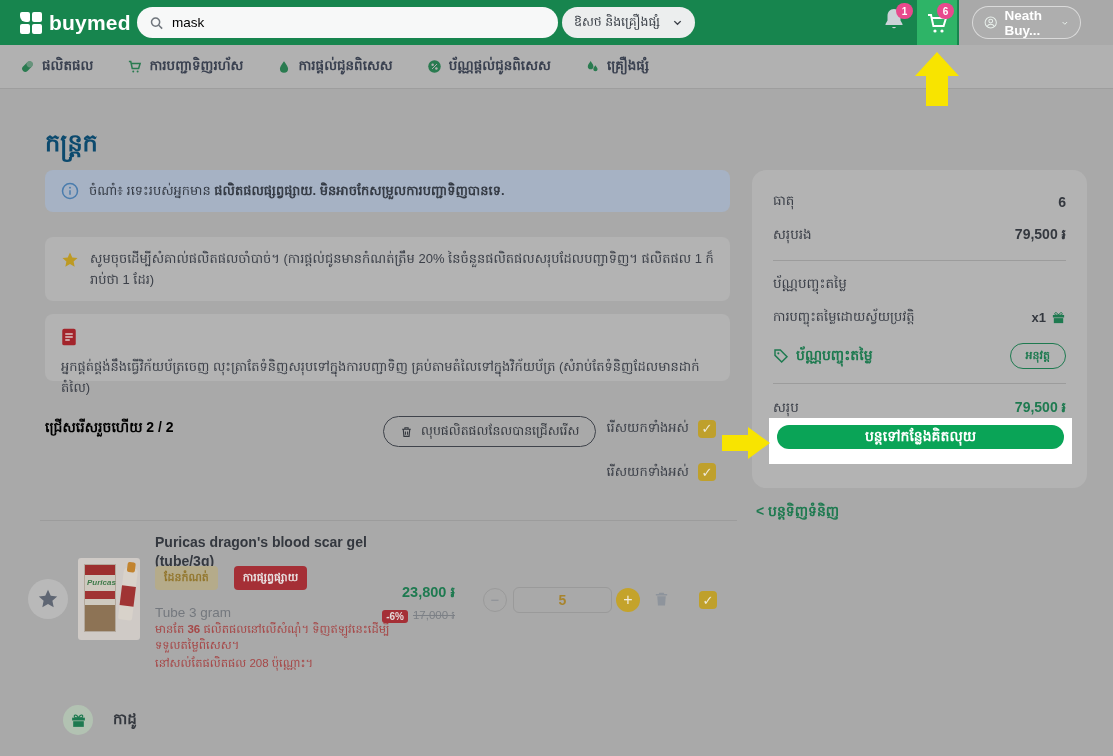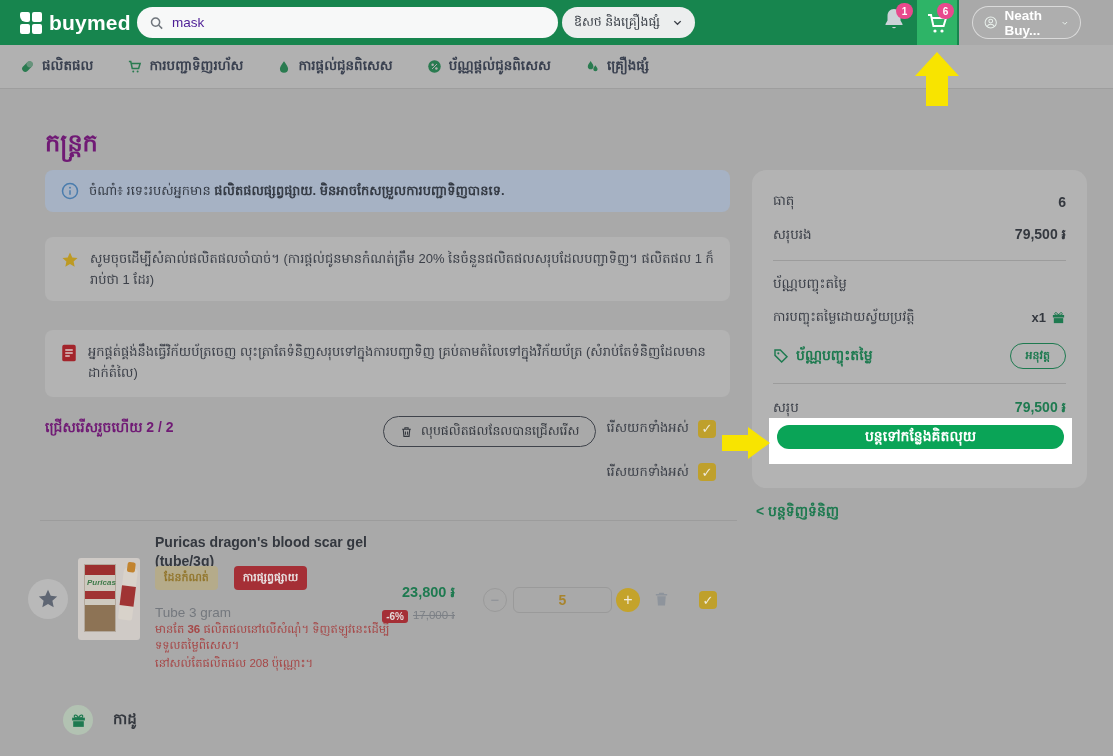--- a/index.html
+++ b/index.html
@@ -8,46 +8,46 @@
   #app { position:relative; width:1113px; height:756px; background:#a9a9a9; }
 
   
   .header { position:absolute; left:0; top:0; width:959px; height:45px; background:var(--header-green,#17854e); display:flex; align-items:center; z-index:30; }
   .logo { position:absolute; left:20px; top:0; height:45px; display:flex; align-items:center; gap:7px; color:#fff; }
   .logo-mark { width:22px; height:22px; display:grid; grid-template-columns:10px 10px; grid-template-rows:10px 10px; gap:2px; }
   .logo-mark span { background:#fff; border-radius:2px; }
   .logo-mark span:nth-child(1){ border-radius:2px 2px 2px 6px; }
   .logo-text { font-size:21px; font-weight:bold; letter-spacing:.2px; }
   .searchbox { position:absolute; left:137px; top:7px; width:421px; height:31px; background:#f7f8f8; border-radius:16px; display:flex; align-items:center; padding:0 12px; gap:8px; }
-  .searchbox input { border:none; outline:none; background:transparent; font-size:13.5px; color:#4c1d95; width:100%; font-family:inherit; }
+  .searchbox input { border:none; outline:none; background:transparent; font-size:13.5px; color:#000000; width:100%; font-family:inherit; }
   .search-cat { position:absolute; left:562px; top:7px; width:133px; height:31px; background:#eceeee; border-radius:16px; display:flex; align-items:center; justify-content:space-between; padding:0 12px; color:#3b4048; font-size:12.5px; cursor:pointer; }
   .bell-wrap { position:absolute; left:882px; top:6px; width:32px; height:34px; }
   .badge { position:absolute; min-width:17px; height:16px; border-radius:9px; background:var(--badge-pink,#e8498d); color:#fff; font-size:10px; font-weight:bold; display:flex; align-items:center; justify-content:center; padding:0 4px; }
   .bell-badge { left:14px; top:-3px; }
   .cart-btn { position:absolute; left:917px; top:0; width:40px; height:45px; background:var(--cart-highlight-green,#2eb467); display:flex; align-items:center; justify-content:center; cursor:pointer; }
   .cart-badge { left:20px; top:3px; }
   .user-chip { position:absolute; left:972px; top:6px; height:33px; border:1px solid rgba(255,255,255,.55); border-radius:17px; display:flex; align-items:center; gap:7px; padding:0 11px; color:#fff; cursor:pointer; background:rgba(255,255,255,.06); }
   .user-chip .uname { font-size:13.5px; font-weight:bold; }
 
   
   .nav { position:absolute; left:0; top:45px; width:1113px; height:43px; background:#b1b1b1; display:flex; align-items:center; gap:34px; padding:0 20px; box-shadow:0 1px 0 #9e9e9e; }
   .nav-item { display:flex; align-items:center; gap:7px; font-size:13.5px; font-weight:bold; color:#3a4150; cursor:pointer; }
   .nav-item svg { color:#2a7b50; }
 
   
-  .page-title { position:absolute; left:45px; top:128px; font-size:24px; font-weight:bold; color:#701a75; }
+  .page-title { position:absolute; left:45px; top:128px; font-size:24px; font-weight:bold; color:#0c4a6e; }
   .info-banner { position:absolute; left:45px; top:170px; width:685px; height:42px; background:#a6b2c4; border-radius:8px; display:flex; align-items:center; gap:10px; padding:0 16px; font-size:13px; color:#353b45; }
   .info-banner b { font-weight:bold; }
   .notice { position:absolute; left:45px; width:685px; background:#b3b3b3; border-radius:8px; display:flex; gap:11px; padding:12px 16px; font-size:13px; color:#3c4049; line-height:1.6; }
   .notice-1 { top:237px; height:64px; }
-  .notice-2 { top:330px; height:67px; }
+  .notice-2 { top:314px; height:67px;flex-direction:column; }
   .notice .nicon { flex:0 0 auto; margin-top:2px; }
 
   .sel-row { position:absolute; left:45px; top:418px; width:671px; display:flex; align-items:center; }
-  .sel-label { font-size:14px; font-weight:bold; color:#701a75; }
+  .sel-label { font-size:14px; font-weight:bold; color:#000000; }
   .del-pill { position:absolute; left:338px; top:-2px; height:31px; border:1.5px solid #3f434b; border-radius:16px; background:transparent; display:flex; align-items:center; gap:8px; padding:0 16px; font-size:12.5px; color:#34383f; cursor:pointer; font-family:inherit; }
   .select-all { position:absolute; right:0; display:flex; align-items:center; gap:9px; font-size:13px; color:#3c4049; }
   .sel-row-2 { top:472px; }
   .checkbox { width:18px; height:18px; border-radius:4px; background:var(--amber,#bfa02c); display:flex; align-items:center; justify-content:center; color:#efeadb; font-size:13px; font-weight:bold; cursor:pointer; }
   .hr { position:absolute; left:40px; top:520px; width:697px; height:1px; background:#9c9c9c; }
 
   
   .prod-star { position:absolute; left:28px; top:579px; width:40px; height:40px; border-radius:50%; background:#b9b9b9; display:flex; align-items:center; justify-content:center; color:#5f6673; cursor:pointer; }
   .prod-img { position:absolute; left:78px; top:558px; width:62px; height:82px; background:#cfcac6; border-radius:3px; overflow:hidden; }
   .pi-box { position:absolute; left:6px; top:6px; width:32px; height:68px; background:#cec9bf; border:1px solid #b3a89c; }

